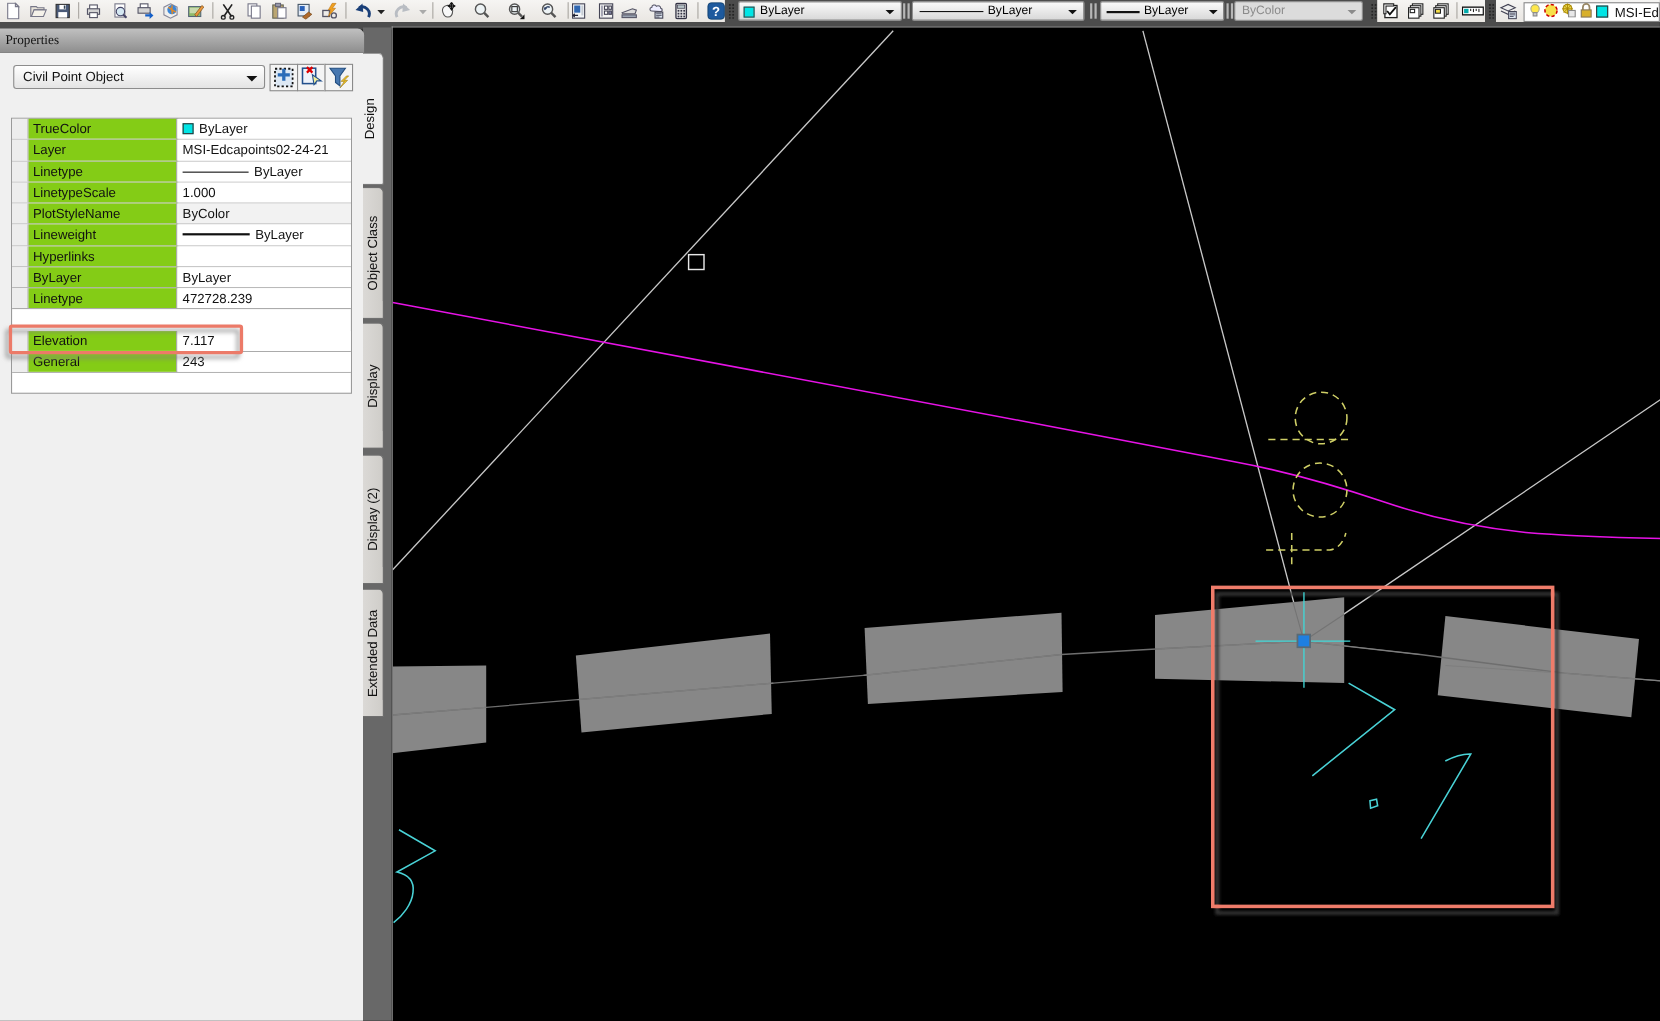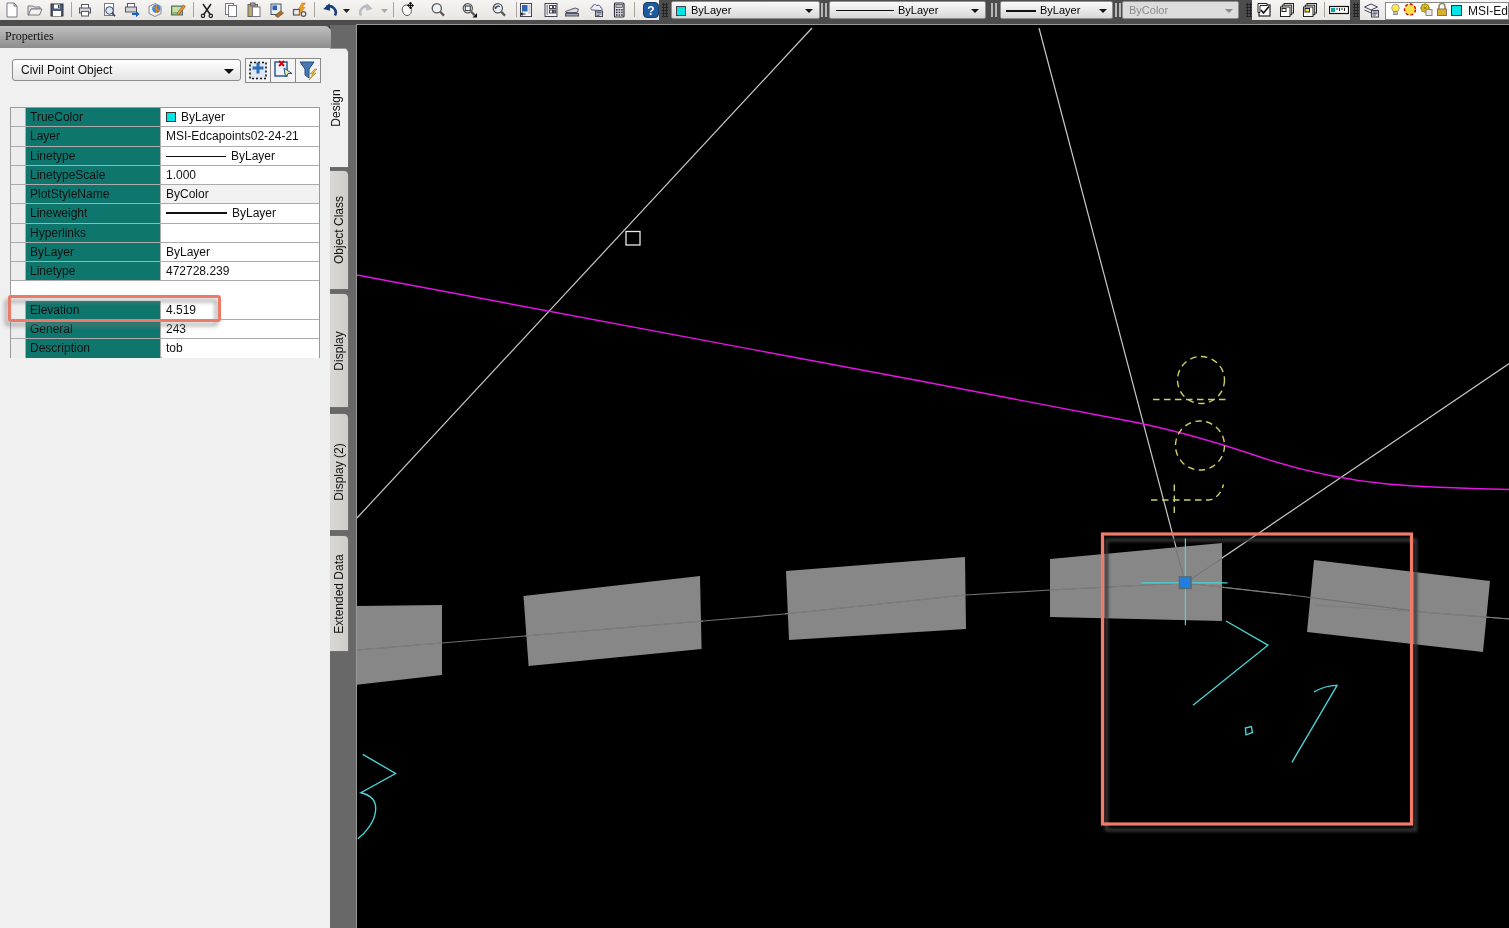--- a/index.html
+++ b/index.html
@@ -28,21 +28,21 @@
 .vtab{position:absolute;left:0;width:19px;background:linear-gradient(90deg,#dbd9d6,#cfcdc9);
 border:1px solid #6f6f6f;border-left:none;border-radius:0 5px 0 0;font-size:12px;color:#111;}
 .vtab span{position:absolute;left:50%;top:50%;transform:translate(-50%,-50%) rotate(-90deg);
 white-space:nowrap;}
 .vtab.active{background:#f0f0f0;left:-7px;width:26px;}
 
 #grid{position:absolute;left:10px;top:59px;width:310px;height:251px;
 border:1px solid #9a9a9a;background:#fff;font-size:12px;color:#111;}
 .row{position:absolute;left:0;width:308px;height:19.3px;border-bottom:1px solid #ababab;}
 .gut{position:absolute;left:0;top:0;width:15px;height:100%;background:#ededed;border-right:1px solid #ababab;}
-.lab{position:absolute;left:15px;top:0;width:135px;height:100%;background:#0f766e;
+.lab{position:absolute;left:15px;top:0;width:135px;height:100%;background:#84cc16;
 border-right:1px solid #ababab;padding-left:4px;line-height:18px;}
 .val{position:absolute;left:151px;top:0;width:157px;height:100%;background:#fff;
 padding-left:4px;line-height:18px;}
 #gbar{position:absolute;left:10px;top:39px;width:310px;height:20px;
 background:linear-gradient(#cbcbcb,#9b9b9b);border:1px solid #7d7d7d;
 font-size:12px;font-weight:bold;color:#111;line-height:19px;padding-left:4px;}
 #gbar .uar{position:absolute;right:8px;top:8px;width:0;height:0;
 border-left:5px solid transparent;border-right:5px solid transparent;border-bottom:5px solid #111;}
 #combo1{position:absolute;left:12px;top:11px;width:229px;height:22px;
 background:linear-gradient(#ffffff,#e4e4e4);border:1px solid #8c8c8c;border-radius:3px;
@@ -370,31 +370,26 @@
         <div class="val">ByLayer</div>
       </div>
     <div class="row" style="top:154px;height:19px">
         <div class="gut"></div>
         <div class="lab">Linetype</div>
         <div class="val">472728.239</div>
       </div>
     <div class="row" style="top:193px;height:19px">
         <div class="gut"></div>
         <div class="lab">Elevation</div>
-        <div class="val">4.519</div>
+        <div class="val">7.117</div>
       </div>
     <div class="row" style="top:212px;height:19px">
         <div class="gut"></div>
         <div class="lab">General</div>
         <div class="val">243</div>
-      </div>
-    <div class="row" style="top:231px;height:19px;border-bottom:none">
-        <div class="gut"></div>
-        <div class="lab">Description</div>
-        <div class="val">tob</div>
       </div>
   </div>
   <div id="redbox1"></div>
 </div>
 <div id="drawwrap">
 <svg width="1153" height="904" viewBox="0 0 1153 904">
   <defs>
     <filter id="ds" x="-20%" y="-20%" width="140%" height="140%">
       <feDropShadow dx="4" dy="6" stdDeviation="1.6" flood-color="#383838" flood-opacity="1"></feDropShadow>
     </filter>

